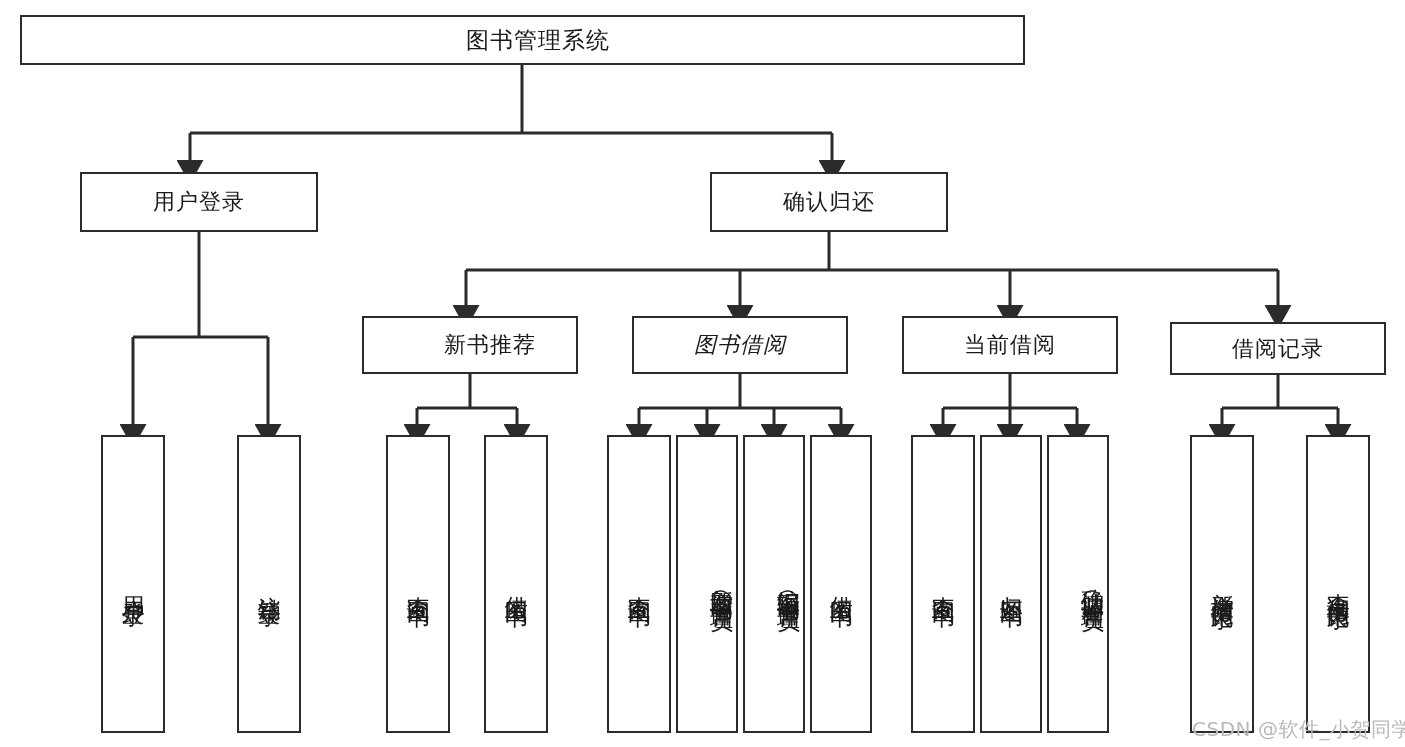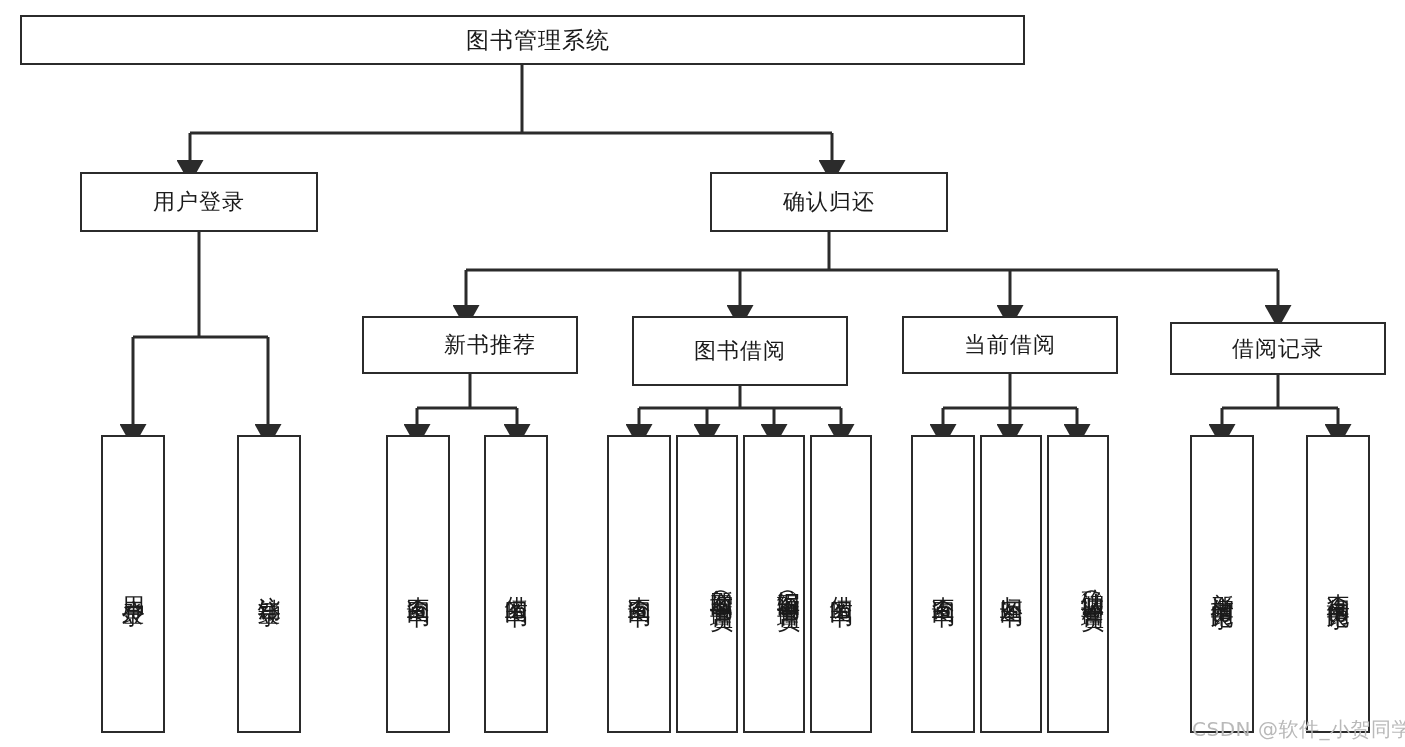--- a/index.html
+++ b/index.html
@@ -133,21 +133,21 @@
   <div class="node node-h" style="left:80px; top:172px; width:238px; height:60px;">
     <span>用户登录</span>
   </div>
   <div class="node node-h" style="left:710px; top:172px; width:238px; height:60px;">
     <span>确认归还</span>
   </div>
 
   <div class="node node-h" style="left:362px; top:316px; width:216px; height:58px;padding-left:40px;">
     <span>新书推荐</span>
   </div>
-  <div class="node node-h" style="left:632px; top:316px; width:216px; height:70px;">
+  <div class="node node-h" style="left:632px; top:316px; width:216px; height:58px;font-style:italic;">
     <span>图书借阅</span>
   </div>
   <div class="node node-h" style="left:902px; top:316px; width:216px; height:58px;">
     <span>当前借阅</span>
   </div>
   <div class="node node-h" style="left:1170px; top:316px; width:216px; height:53px;margin-top:6px;">
     <span>借阅记录</span>
   </div>
 
   <div class="node node-v align-mid" style="left:101px; top:435px; width:64px; height:298px;">

